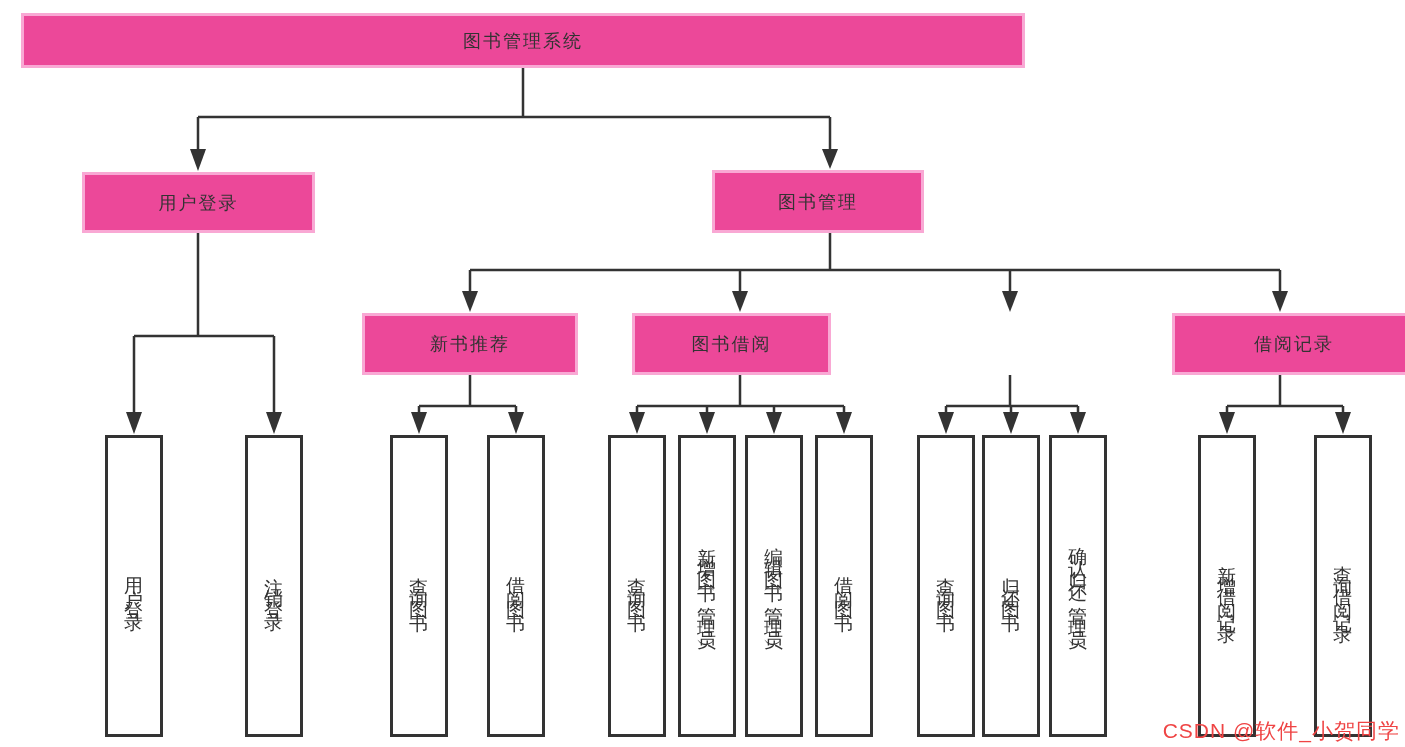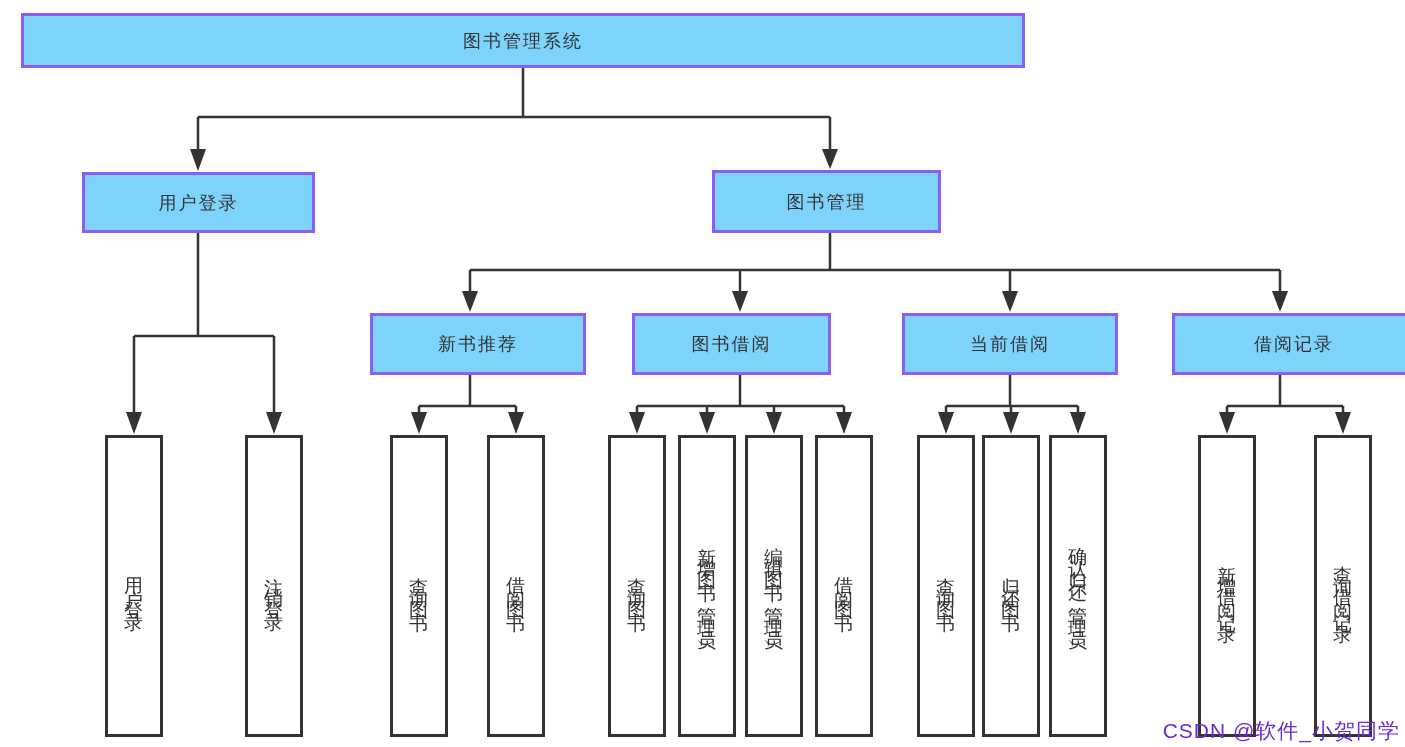--- a/index.html
+++ b/index.html
@@ -14,22 +14,22 @@
   .connectors {
     position: absolute;
     left: 0; top: 0;
     width: 1405px; height: 747px;
     z-index: 1;
     pointer-events: none;
   }
   .hbox {
     position: absolute;
     box-sizing: border-box;
-    border: 3px solid #8b5cf6;
-    background: #7dd3fc;
+    border: 3px solid #f9a8d4;
+    background: #ec4899;
     display: flex;
     align-items: center;
     justify-content: center;
     z-index: 2;
   }
   .hbox span {
     font-size: 18px;
     color: #333333;
     letter-spacing: 2px;
     white-space: nowrap;
@@ -54,21 +54,21 @@
     letter-spacing: 12px;
     line-height: 1;
     color: #333333;
     white-space: nowrap;
   }
   .watermark {
     position: absolute;
     right: 5px;
     bottom: 2px;
     font-size: 21px;
-    color: #6d28d9;
+    color: #ef4444;
     z-index: 5;
     letter-spacing: 1px;
   }
 </style>
 </head>
 <body>
 
 <div class="canvas">
 
   <svg class="connectors" viewBox="0 0 1405 747" xmlns="http://www.w3.org/2000/svg">
@@ -111,32 +111,29 @@
     </g>
   </svg>
 
   <div class="hbox" style="left:21px; top:13px; width:1004px; height:55px;">
     <span>图书管理系统</span>
   </div>
 
   <div class="hbox" style="left:82px; top:172px; width:233px; height:61px;">
     <span>用户登录</span>
   </div>
-  <div class="hbox" style="left:712px; top:170px; width:229px; height:63px;align-items:center;">
+  <div class="hbox" style="left:712px; top:170px; width:212px; height:63px;align-items:center;">
     <span>图书管理</span>
   </div>
 
-  <div class="hbox" style="left:362px; top:313px; width:216px; height:62px;margin-left:8px;">
+  <div class="hbox" style="left:362px; top:313px; width:216px; height:62px;">
     <span>新书推荐</span>
   </div>
   <div class="hbox" style="left:632px; top:313px; width:199px; height:62px;">
     <span>图书借阅</span>
-  </div>
-  <div class="hbox" style="left:902px; top:313px; width:216px; height:62px;">
-    <span>当前借阅</span>
   </div>
   <div class="hbox" style="left:1172px; top:313px; width:244px; height:62px;">
     <span>借阅记录</span>
   </div>
 
   <div class="vbox" style="left:105px;">
     <span>用户登录</span>
   </div>
   <div class="vbox" style="left:245px;">
     <span>注销登录</span>

